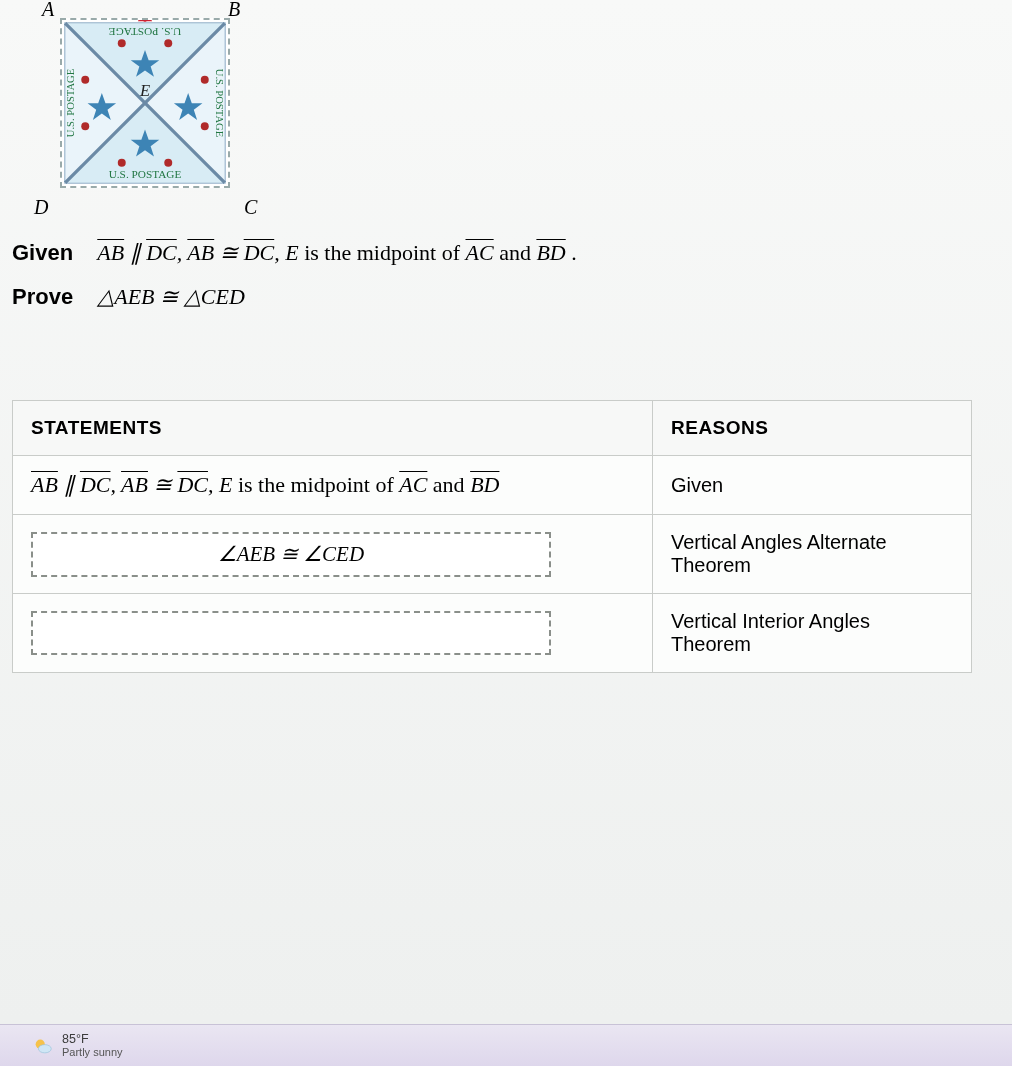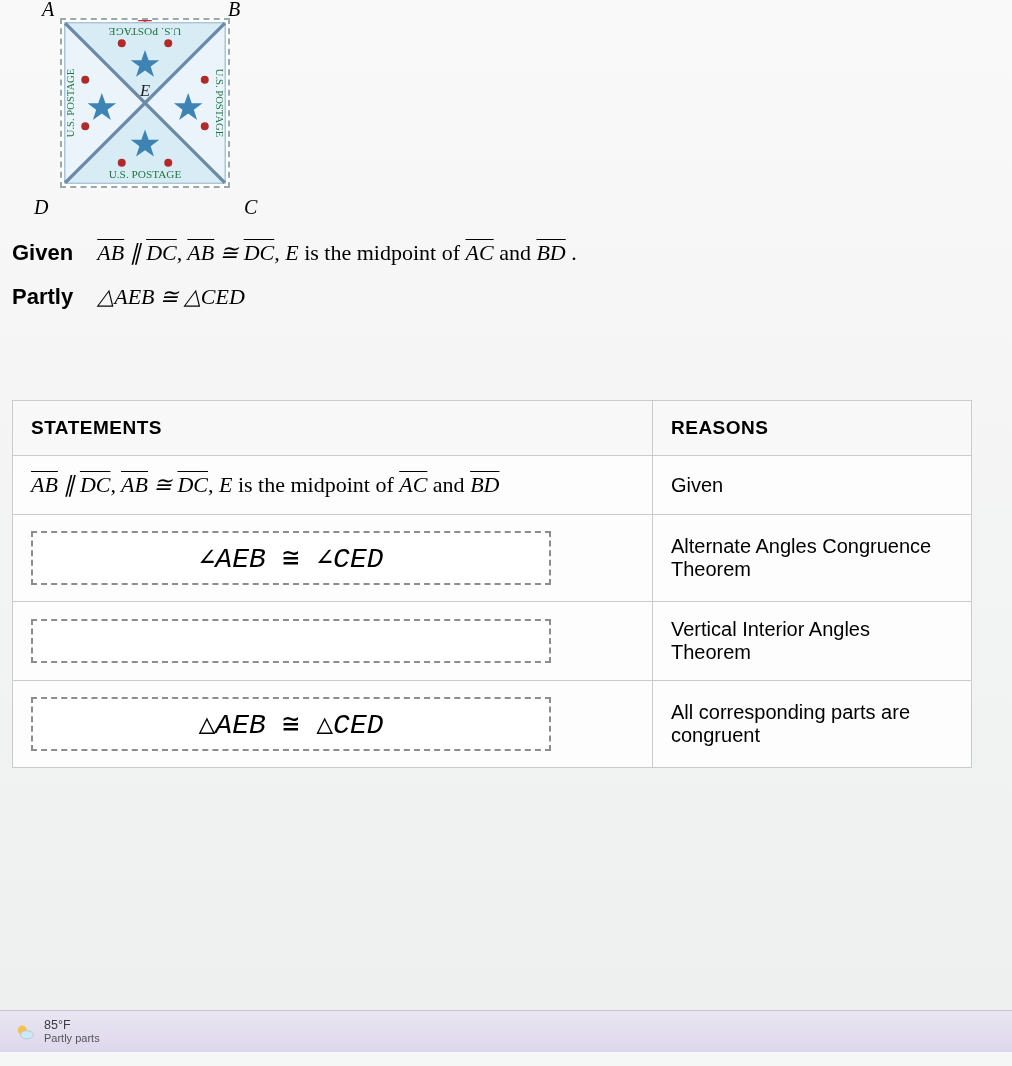--- a/index.html
+++ b/index.html
@@ -67,36 +67,36 @@
   }
   .proof-table th:first-child { width: 640px; }
   .drop-slot {
     border: 2px dashed #8a8f8a;
     background: #fff;
     min-height: 44px;
     width: 520px;
     display: flex;
     align-items: center;
     justify-content: center;
-    font-family: Liberation Mono, monospace;
+    font-family: Liberation Serif, serif;
     font-style: italic;
-    font-size: 28px;
+    font-size: 21px;
     padding: 8px 6px;
   }
   .reason-text { font-size: 21px; font-family: Arial, sans-serif; }
   .taskbar {
     position: absolute;
-    left: 0; bottom: 14px;
+    left: 0; bottom: 0;
     width: 100%;
     height: 42px;
     background: linear-gradient(180deg, #eae6f2 0%, #ded7ec 100%);
     border-top: 1px solid #c8c2d6;
     display: flex;
     align-items: center;
-    padding: 0 14px;
+    padding: 0 32px;
     font-size: 12px;
     color: #3b3b3b;
   }
   .weather-icon {
     width: 22px; height: 22px;
     margin-right: 8px;
   }
   .weather-text { line-height: 1.15; }
   .weather-text .temp { font-size: 12.5px; }
   .weather-text .cond { font-size: 11px; color: #555; }
@@ -158,21 +158,21 @@
   <div class="given-prove">
     <div class="row">
       <b>Given</b>
       <span class="math">
         <span class="overline">AB</span><span> ∥ </span><span class="overline">DC</span><span>, </span>
         <span class="overline">AB</span><span> ≅ </span><span class="overline">DC</span><span>, </span>
         <span>E</span><span style="font-style:normal;"> is the midpoint of </span><span class="overline">AC</span><span style="font-style:normal;"> and </span><span class="overline">BD</span><span style="font-style:normal;"> .</span>
       </span>
     </div>
     <div class="row">
-      <b>Partly</b>
+      <b>Prove</b>
       <span class="math">
         <span>△AEB</span><span> ≅ </span><span>△CED</span>
       </span>
     </div>
   </div>
 
   <table class="proof-table">
     <thead>
       <tr>
         <th>STATEMENTS</th>
@@ -185,41 +185,35 @@
           <span class="math">
             <span class="overline">AB</span><span> ∥ </span><span class="overline">DC</span><span>, </span><span class="overline">AB</span><span> ≅ </span><span class="overline">DC</span><span>, </span><span>E</span><span style="font-style:normal;"> is the midpoint of </span><span class="overline">AC</span><span style="font-style:normal;"> and </span><span class="overline">BD</span>
           </span>
         </td>
         <td class="reason-text">Given</td>
       </tr>
       <tr>
         <td>
           <div class="drop-slot">∠AEB  ≅  ∠CED</div>
         </td>
-        <td class="reason-text">Alternate Angles Congruence Theorem</td>
+        <td class="reason-text">Vertical Angles Alternate Theorem</td>
       </tr>
       <tr>
         <td>
           <div class="drop-slot"></div>
         </td>
         <td class="reason-text">Vertical Interior Angles Theorem</td>
-      </tr>
-      <tr>
-        <td>
-          <div class="drop-slot">△AEB  ≅  △CED</div>
-        </td>
-        <td class="reason-text">All corresponding parts are congruent</td>
       </tr>
     </tbody>
   </table>
 
 </div>
 
 <div class="taskbar">
   <svg class="weather-icon" viewBox="0 0 24 24">
     <circle cx="9" cy="10" r="5" fill="#f6c24a"></circle>
     <ellipse cx="14" cy="15" rx="7" ry="4.5" fill="#cfe6f5" stroke="#9ec4db" stroke-width="0.8"></ellipse>
   </svg>
   <div class="weather-text">
     <div class="temp">85°F</div>
-    <div class="cond">Partly parts</div>
+    <div class="cond">Partly sunny</div>
   </div>
 </div>
 
 </body></html>

